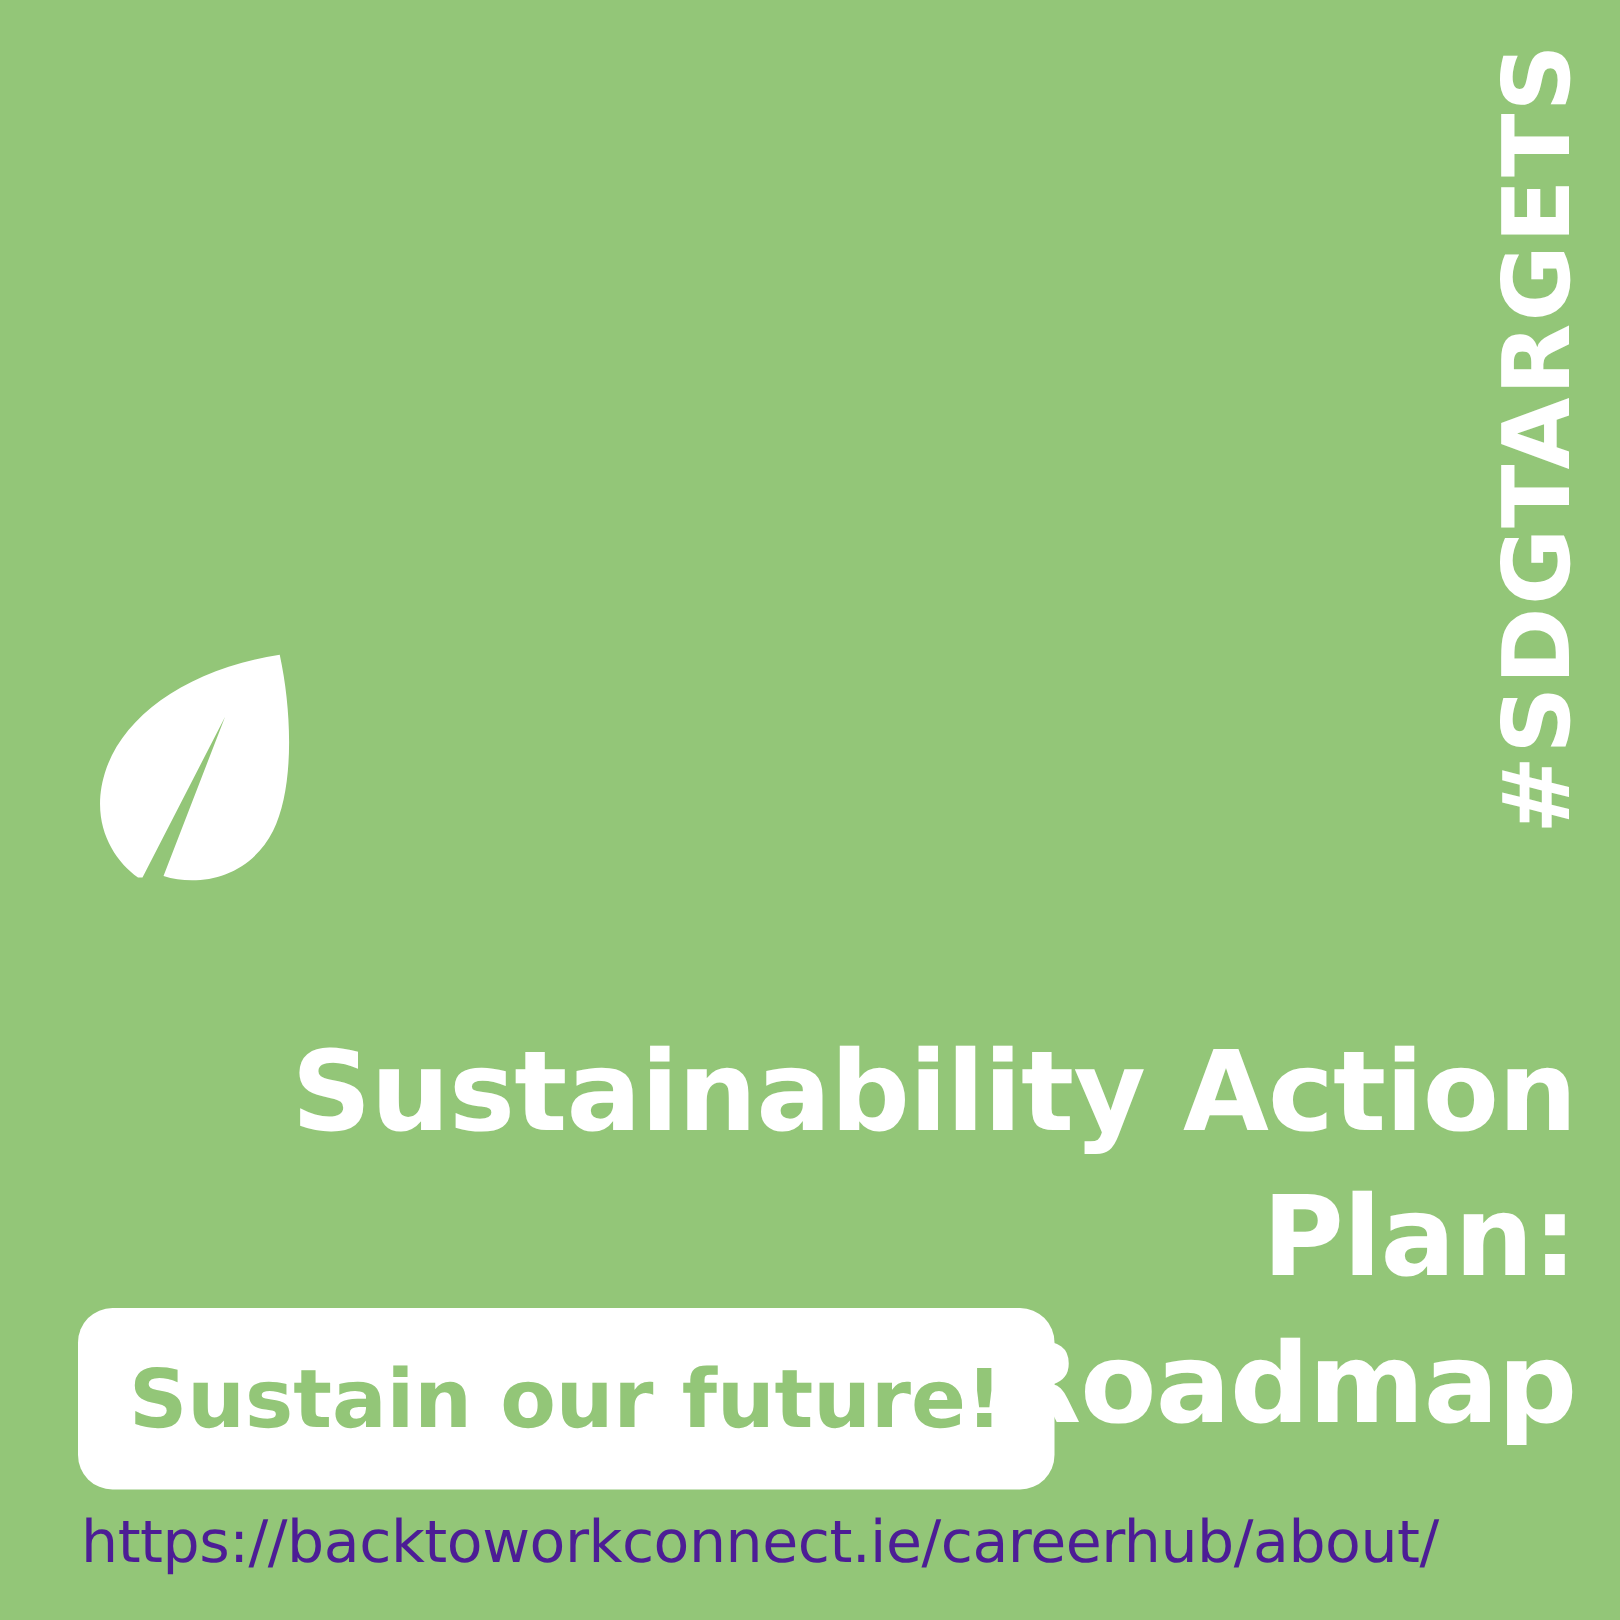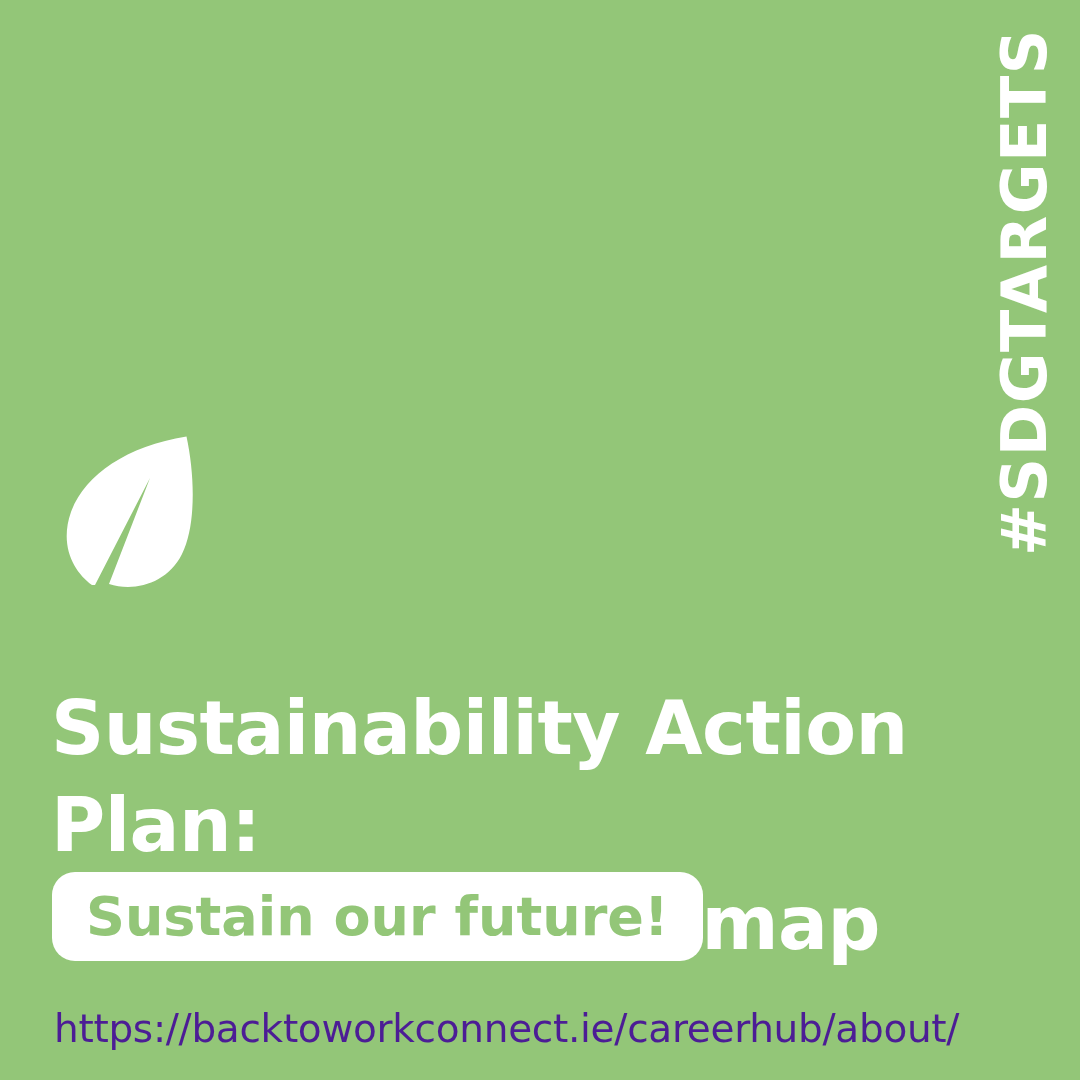--- a/index.html
+++ b/index.html
@@ -59,29 +59,29 @@
     left: 51px;
     top: 630px;
     width: 1000px;
     color: #ffffff;
     font-family: "DejaVu Sans", "Liberation Sans", sans-serif;
     font-weight: 700;
     font-size: 74px;
     line-height: 1.32;
     letter-spacing: -0.5px;
   }
-  #headline .hl-line { display: block; }
+  #headline .hl-line { display: block; text-align: right; }
 
   
   #tagline-banner {
     position: absolute;
     left: 52px;
     top: 872px;
     height: 89px;
-    padding: 0 34px;
+    padding: 16px 34px;
     background: #ffffff;
     display: flex;
     align-items: center;
     border-radius: 23px;
   }
   #tagline-text {
     color: #93c678;
     font-family: "DejaVu Sans", "Liberation Sans", sans-serif;
     font-weight: 700;
     font-size: 54px;

